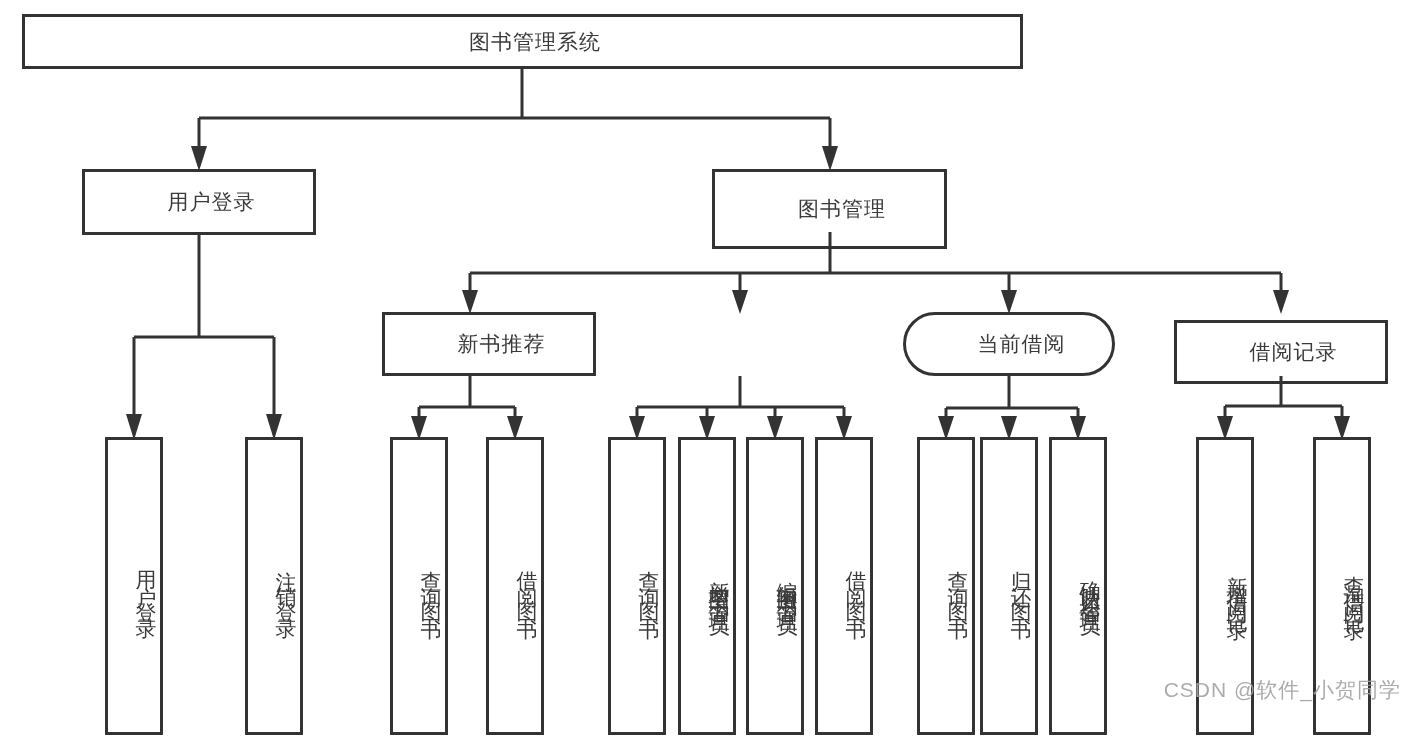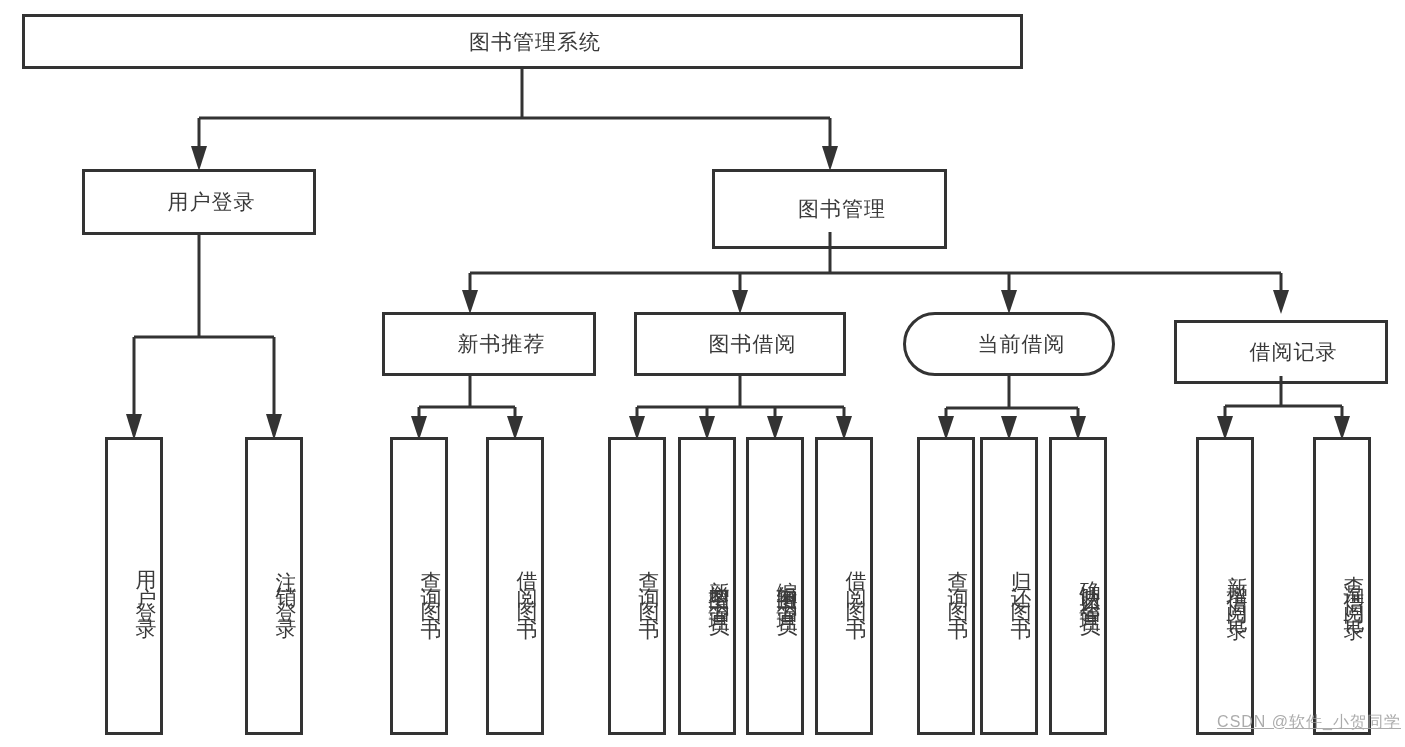--- a/index.html
+++ b/index.html
@@ -22,46 +22,43 @@
   .leaf{top:437px;height:298px;width:58px;}
   .leaf span{
     writing-mode:vertical-rl;text-orientation:mixed;
     font-size:21px;line-height:1;white-space:nowrap;
   }
   .ls-wide span{letter-spacing:16px;}
   .ls-mid  span{letter-spacing:9px;}
   .ls-tight span{letter-spacing:5px;}
   svg.connectors{position:absolute;left:0;top:0;width:1405px;height:747px;pointer-events:none;}
   .watermark{
-    position:absolute;top:712px;right:4px;z-index:5;
-    font-size:16px;letter-spacing:1px;
-    color:var(--watermark,#a3a3a3);opacity:.9;white-space:nowrap;text-decoration:underline;
+    position:absolute;top:676px;right:4px;z-index:5;
+    font-size:21px;letter-spacing:1px;
+    color:var(--watermark,#a3a3a3);opacity:.9;white-space:nowrap;
   }
 </style>
 </head>
 <body>
 
 <div class="canvas">
 
   <div class="box hlabel" style="left:22px;top:14px;width:1001px;height:55px;">
     <span>图书管理系统</span>
   </div>
 
   <div class="box hlabel" style="left:82px;top:169px;width:234px;height:66px;">
     <span>用户登录</span>
   </div>
   <div class="box hlabel" style="left:712px;top:169px;width:235px;height:80px;">
     <span>图书管理</span>
   </div>
 
   <div class="box hlabel" style="left:363px;top:312px;width:214px;height:64px;margin-left:19px;">
     <span>新书推荐</span>
-  </div>
-  <div class="box hlabel" style="left:634px;top:312px;width:212px;height:64px;">
-    <span>图书借阅</span>
   </div>
   <div class="box hlabel" style="left:903px;top:312px;width:212px;height:64px;border-radius:32px;">
     <span>当前借阅</span>
   </div>
   <div class="box hlabel" style="left:1174px;top:312px;width:214px;height:64px;margin-top:8px;">
     <span>借阅记录</span>
   </div>
 
   <div class="box leaf ls-wide" style="left:105px;">
     <span>用户登录</span>

